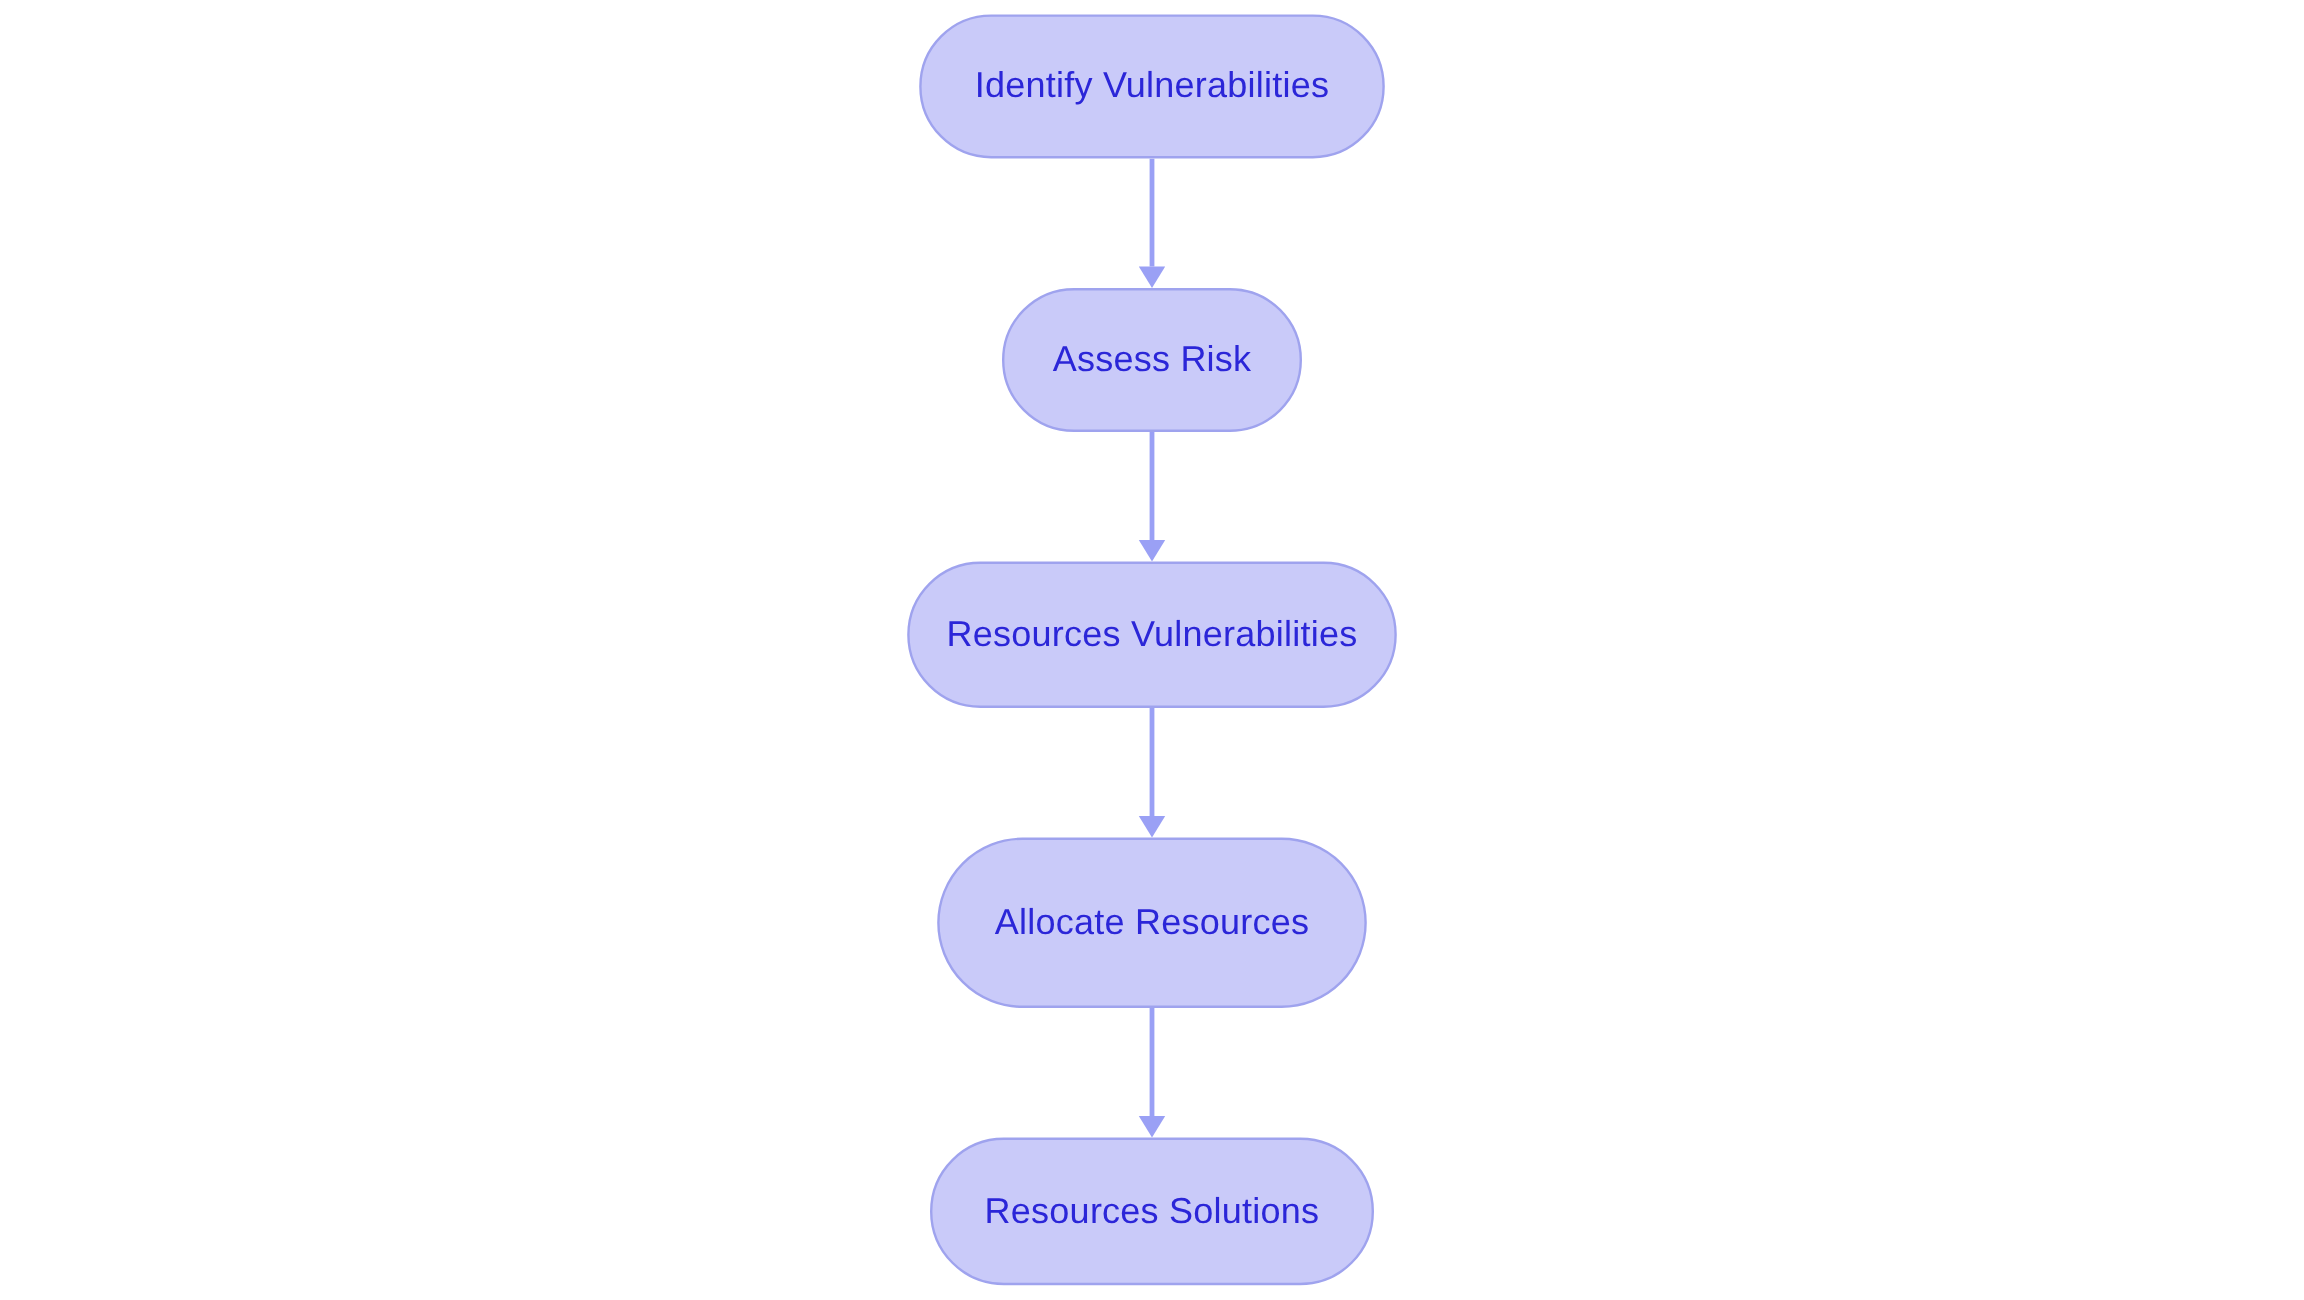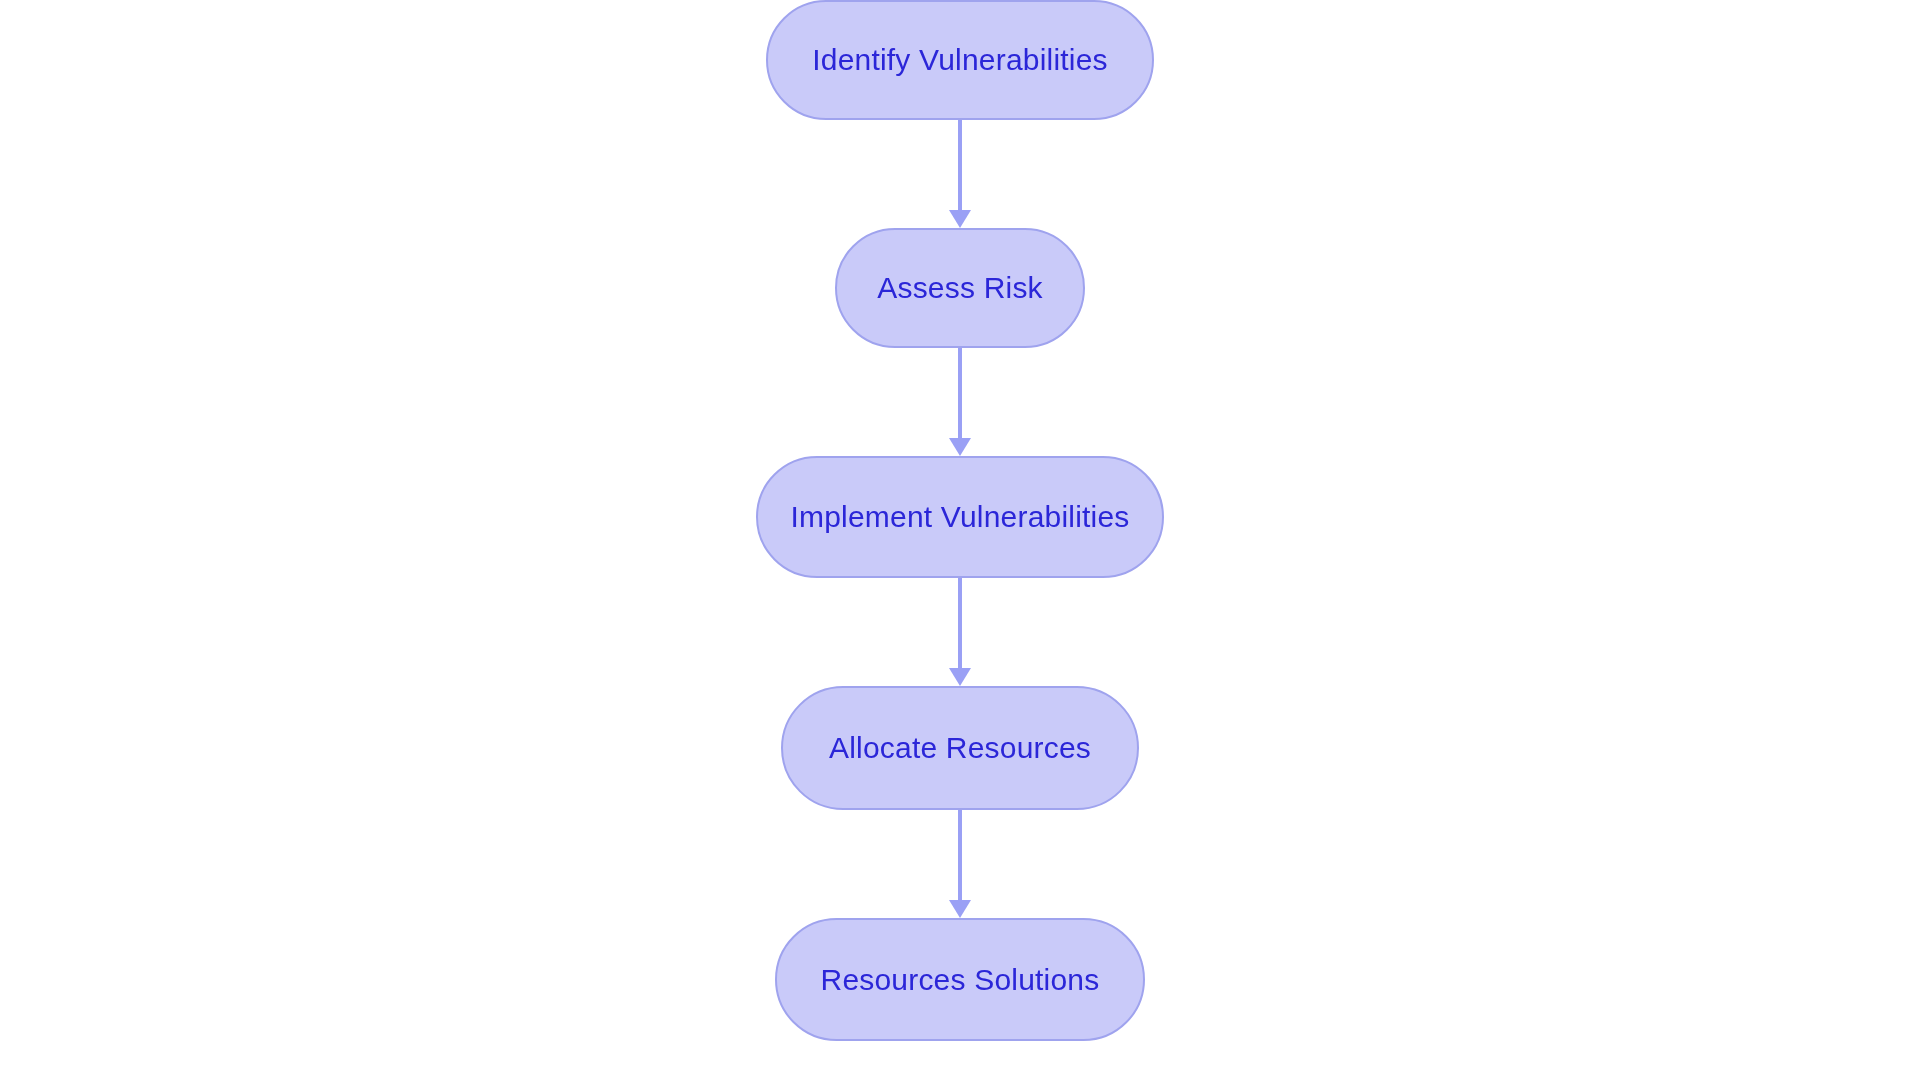--- a/index.html
+++ b/index.html
@@ -43,24 +43,24 @@
   }
 
   .node-label {
     color: #2b26d8;
     font-size: 30px;
     font-weight: 400;
     line-height: 1;
   }
 
   
-  .node-0 { width: 388px; height: 120px; margin-top: 0; }
+  .node-0 { width: 388px; height: 120px; margin-top: 12px; }
   .node-1 { width: 250px; height: 120px; }
   .node-2 { width: 408px; height: 122px; }
-  .node-3 { width: 358px; height: 124px; }
+  .node-3 { width: 358px; height: 142px; }
   .node-4 { width: 370px; height: 123px; }
 
   .flow-arrow {
     position: relative;
     width: 24px;
     height: 108px;
     display: block;
   }
   .flow-arrow svg {
     display: block;
@@ -87,21 +87,21 @@
   </div>
 
   <div class="flow-arrow">
     <svg width="24" height="108" viewBox="0 0 24 108" xmlns="http://www.w3.org/2000/svg" aria-hidden="true">
       <line x1="12" y1="0" x2="12" y2="90" stroke="#9aa0f5" stroke-width="4"></line>
       <polygon points="1,90 23,90 12,108" fill="#9aa0f5"></polygon>
     </svg>
   </div>
 
   <div class="flow-node node-2">
-    <span class="node-label">Implement Vulnerabilities</span>
+    <span class="node-label">Resources Vulnerabilities</span>
   </div>
 
   <div class="flow-arrow">
     <svg width="24" height="108" viewBox="0 0 24 108" xmlns="http://www.w3.org/2000/svg" aria-hidden="true">
       <line x1="12" y1="0" x2="12" y2="90" stroke="#9aa0f5" stroke-width="4"></line>
       <polygon points="1,90 23,90 12,108" fill="#9aa0f5"></polygon>
     </svg>
   </div>
 
   <div class="flow-node node-3">

